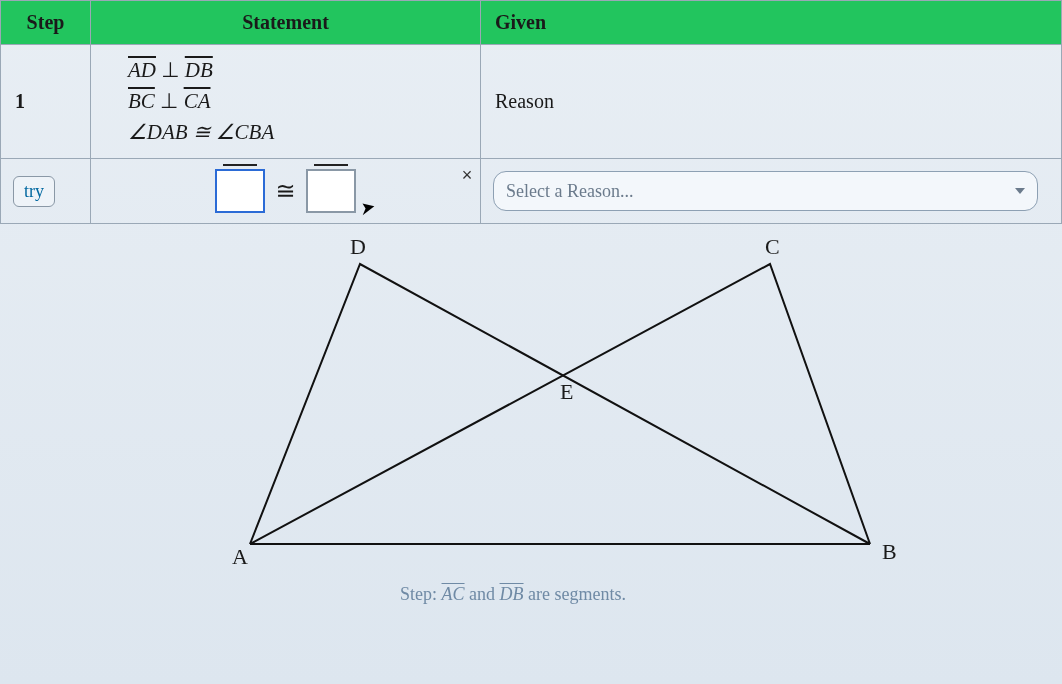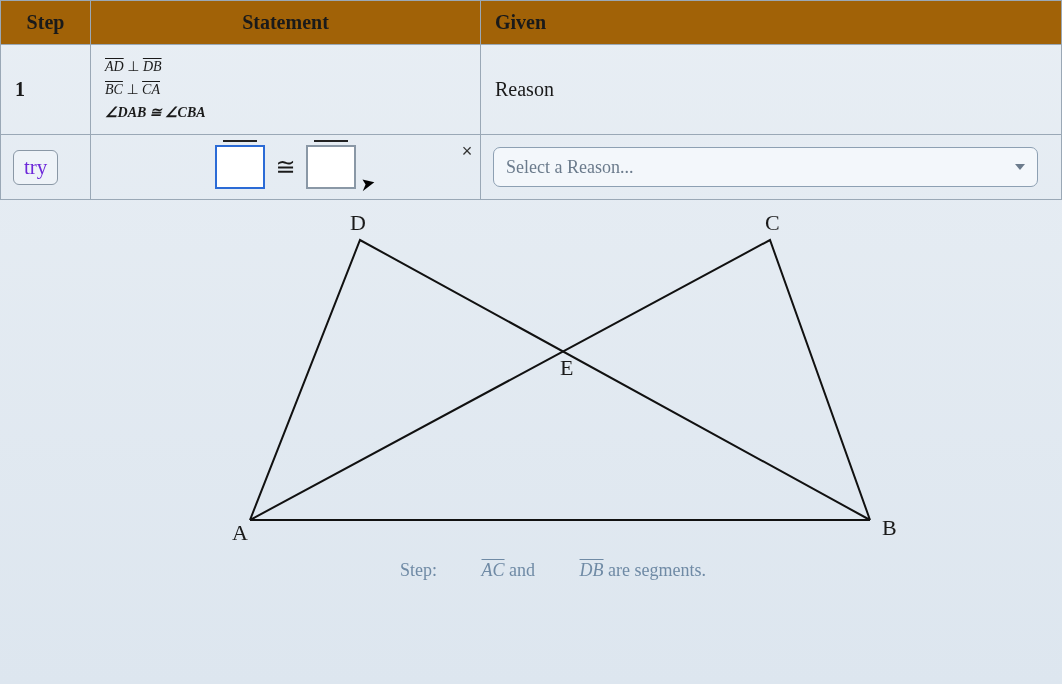--- a/index.html
+++ b/index.html
@@ -20,43 +20,43 @@
   }
   .proof-table th, .proof-table td {
     border: 1px solid #9aa8b6;
     padding: 10px 14px;
     text-align: left;
     vertical-align: middle;
     font-size: 20px;
   }
   .proof-table th {
     font-weight: bold;
-    background: #a16207;
+    background: #22c55e;
     text-align: center;
     margin-left: 19px;
   }
   .proof-table th.reason-head { text-align: left; }
   .step-col { width: 90px; text-align: center; }
   .statement-col { width: 390px; text-align: center; }
   .reason-col { }
   .step-cell { text-align: center; font-weight: bold; }
   .statement-cell { text-align: center; font-style: italic; font-family: 'Times New Roman', serif; }
-  .statement-cell .line { display:block; padding:3px 0; font-size:14px; }
+  .statement-cell .line { display:block; padding:3px 0; font-size:21px;margin-left:23px; }
   .overline { text-decoration: overline; font-style: italic; }
   .reason-cell { font-size: 20px; }
 
   .try-btn {
     border: 1px solid #8a98a6;
     border-radius: 6px;
     padding: 4px 10px;
     background: #eef3f8;
-    font-size: 21px;
+    font-size: 18px;
     font-family: inherit;
     cursor: pointer;
-    color: #6d28d9;
+    color: #0369a1;
     text-align: center;
   }
 
   .blank-row td { padding: 10px 12px; position: relative; }
   .congruent-wrap {
     display: flex;
     align-items: center;
     justify-content: center;
     gap: 10px;
     font-size: 22px;
@@ -84,21 +84,21 @@
     font-size: 18px;
     color: #333;
     cursor: pointer;
     font-family: Arial, sans-serif;
   }
 
   .reason-select {
     width: 98%;
     height: 40px;
     border: 1px solid #8da0b3;
-    border-radius: 7px;
+    border-radius: 13px;
     background: #f3f7fb;
     display: flex;
     align-items: center;
     justify-content: space-between;
     padding: 0 12px;
     color: #6b7b8c;
     font-size: 18px;
     cursor: pointer;
   }
   .reason-select .caret {
@@ -124,21 +124,21 @@
     font-family: 'Times New Roman', serif;
   }
   .note {
     position: absolute;
     left: 400px;
     top: 360px;
     color: #6f8aa5;
     font-size: 18px;
     font-family: 'Times New Roman', serif;
   }
-  .note .overline { font-style: italic; margin-left: 40px; }
+  .note .overline { font-style: italic; }
   .cursor-arrow {
     position:absolute;
     font-size:18px;
     color:#000;
     transform: rotate(-15deg);
   }
 </style>
 </head>
 <body>
 
@@ -157,21 +157,21 @@
         <span class="line">
           <span class="overline">AD</span>
           <span style="font-style:normal;">⊥</span>
           <span class="overline">DB</span>
         </span>
         <span class="line">
           <span class="overline">BC</span>
           <span style="font-style:normal;">⊥</span>
           <span class="overline">CA</span>
         </span>
-        <span class="line" style="font-style:italic;font-weight:bold;">∠DAB ≅ ∠CBA</span>
+        <span class="line" style="font-style:italic;">∠DAB ≅ ∠CBA</span>
       </td>
       <td class="reason-cell">Reason</td>
     </tr>
     <tr class="blank-row">
       <td class="step-cell">
         <button class="try-btn">try</button>
       </td>
       <td class="statement-cell" style="position:relative;">
         <div class="congruent-wrap">
           <div class="seg-input"></div>

